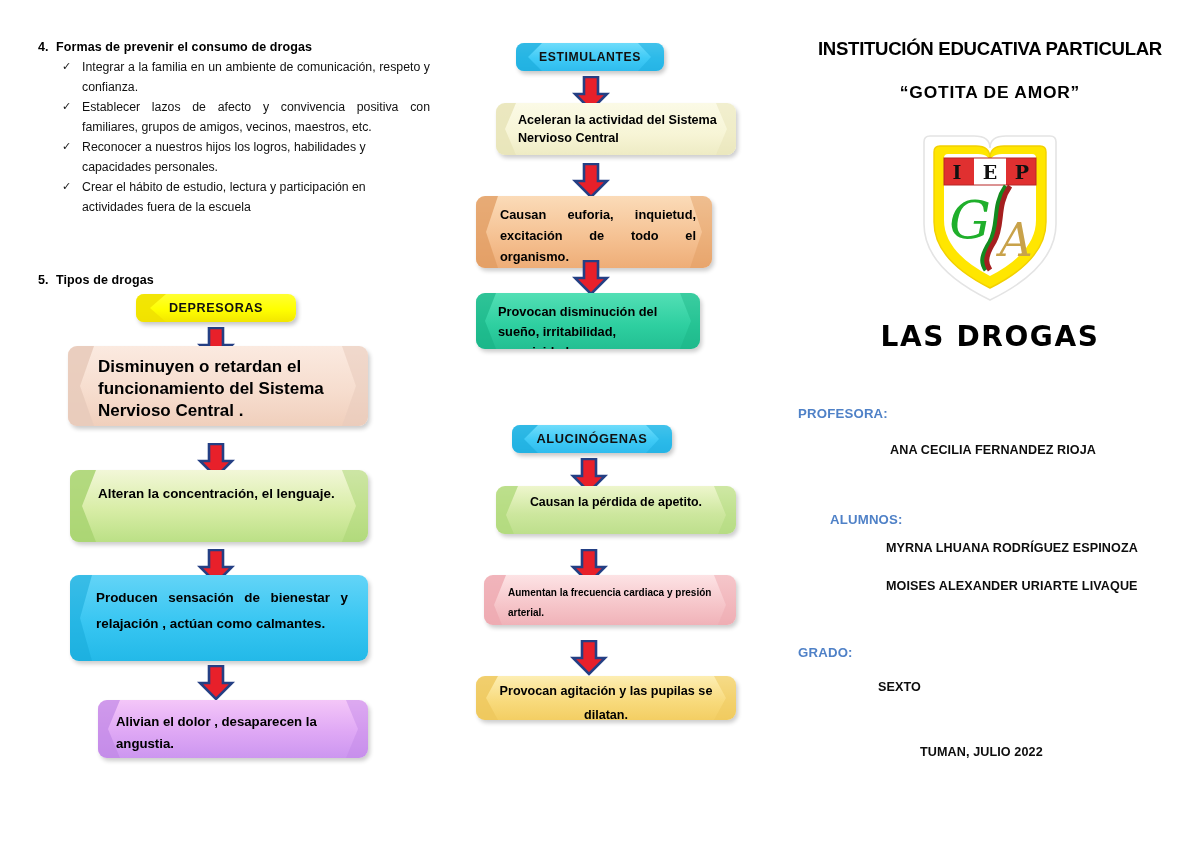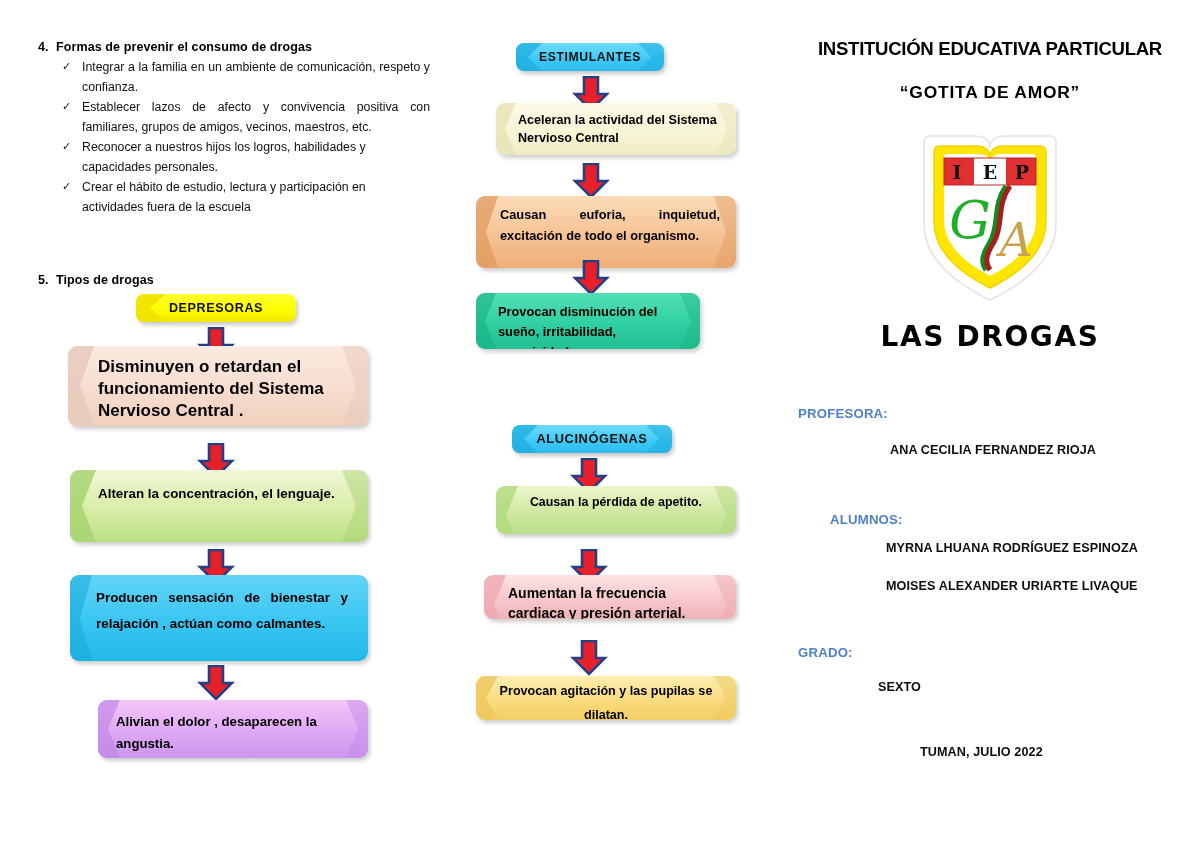--- a/index.html
+++ b/index.html
@@ -238,21 +238,21 @@
     </svg>
     <div class="txt" style="padding:8px 10px 0 22px;">Aceleran la actividad del Sistema Nervioso Central</div>
   </div>
 
   <div class="arrow" style="left:112px; top:163px;">
     <svg width="38" height="36" viewBox="0 0 38 36">
         <path d="M12 1 H26 V18 H35 L19 34 L3 18 H12 Z" fill="#e8202a" stroke="#243f84" stroke-width="2.6"></path>
       </svg>
   </div>
 
-  <div class="flowbox" style="left:16px; top:196px; width:260px; height:72px; font-size:12.8px; line-height:21px;
+  <div class="flowbox" style="left:16px; top:196px; width:236px; height:72px; font-size:12.8px; line-height:21px;
               background:linear-gradient(180deg,#fbdbb8 0%,#f5c192 58%,#eead77 100%);">
     <svg class="bev-l" width="22" height="72" viewBox="0 0 22 72" style="left:0;top:0;">
       <path d="M0 0 H22 L10 36 L22 72 H0 Z" fill="#e09b60" opacity=".75"></path>
     </svg>
     <svg class="bev-r" width="22" height="72" viewBox="0 0 22 72" style="right:0;top:0;">
       <path d="M22 0 H0 L12 36 L0 72 H22 Z" fill="#e09b60" opacity=".45"></path>
     </svg>
     <div class="txt" style="padding:8px 16px 0 24px; text-align:justify;">Causan euforia, inquietud, excitación de todo el organismo.</div>
   </div>
 
@@ -300,21 +300,21 @@
     </svg>
     <div class="txt" style="padding:2px 18px 0 18px;">Causan la pérdida de apetito.</div>
   </div>
 
   <div class="arrow" style="left:110px; top:549px;">
     <svg width="38" height="36" viewBox="0 0 38 36">
         <path d="M12 1 H26 V18 H35 L19 34 L3 18 H12 Z" fill="#e8202a" stroke="#243f84" stroke-width="2.6"></path>
       </svg>
   </div>
 
-  <div class="flowbox" style="left:24px; top:575px; width:252px; height:44px; font-size:14px; line-height:20px;
+  <div class="flowbox" style="left:24px; top:575px; width:252px; height:50px; font-size:10px; line-height:20px;
               background:linear-gradient(180deg,#fde3e5 0%,#f6c6ca 58%,#f0b2b8 100%);">
     <svg class="bev-l" width="22" height="60" viewBox="0 0 22 60" style="left:0;top:0;">
       <path d="M0 0 H22 L10 30 L22 60 H0 Z" fill="#eda9b0" opacity=".8"></path>
     </svg>
     <svg class="bev-r" width="22" height="60" viewBox="0 0 22 60" style="right:0;top:0;">
       <path d="M22 0 H0 L12 30 L0 60 H22 Z" fill="#eda9b0" opacity=".5"></path>
     </svg>
     <div class="txt" style="padding:8px 12px 0 24px;">Aumentan la frecuencia cardiaca y presión arterial.</div>
   </div>
 

